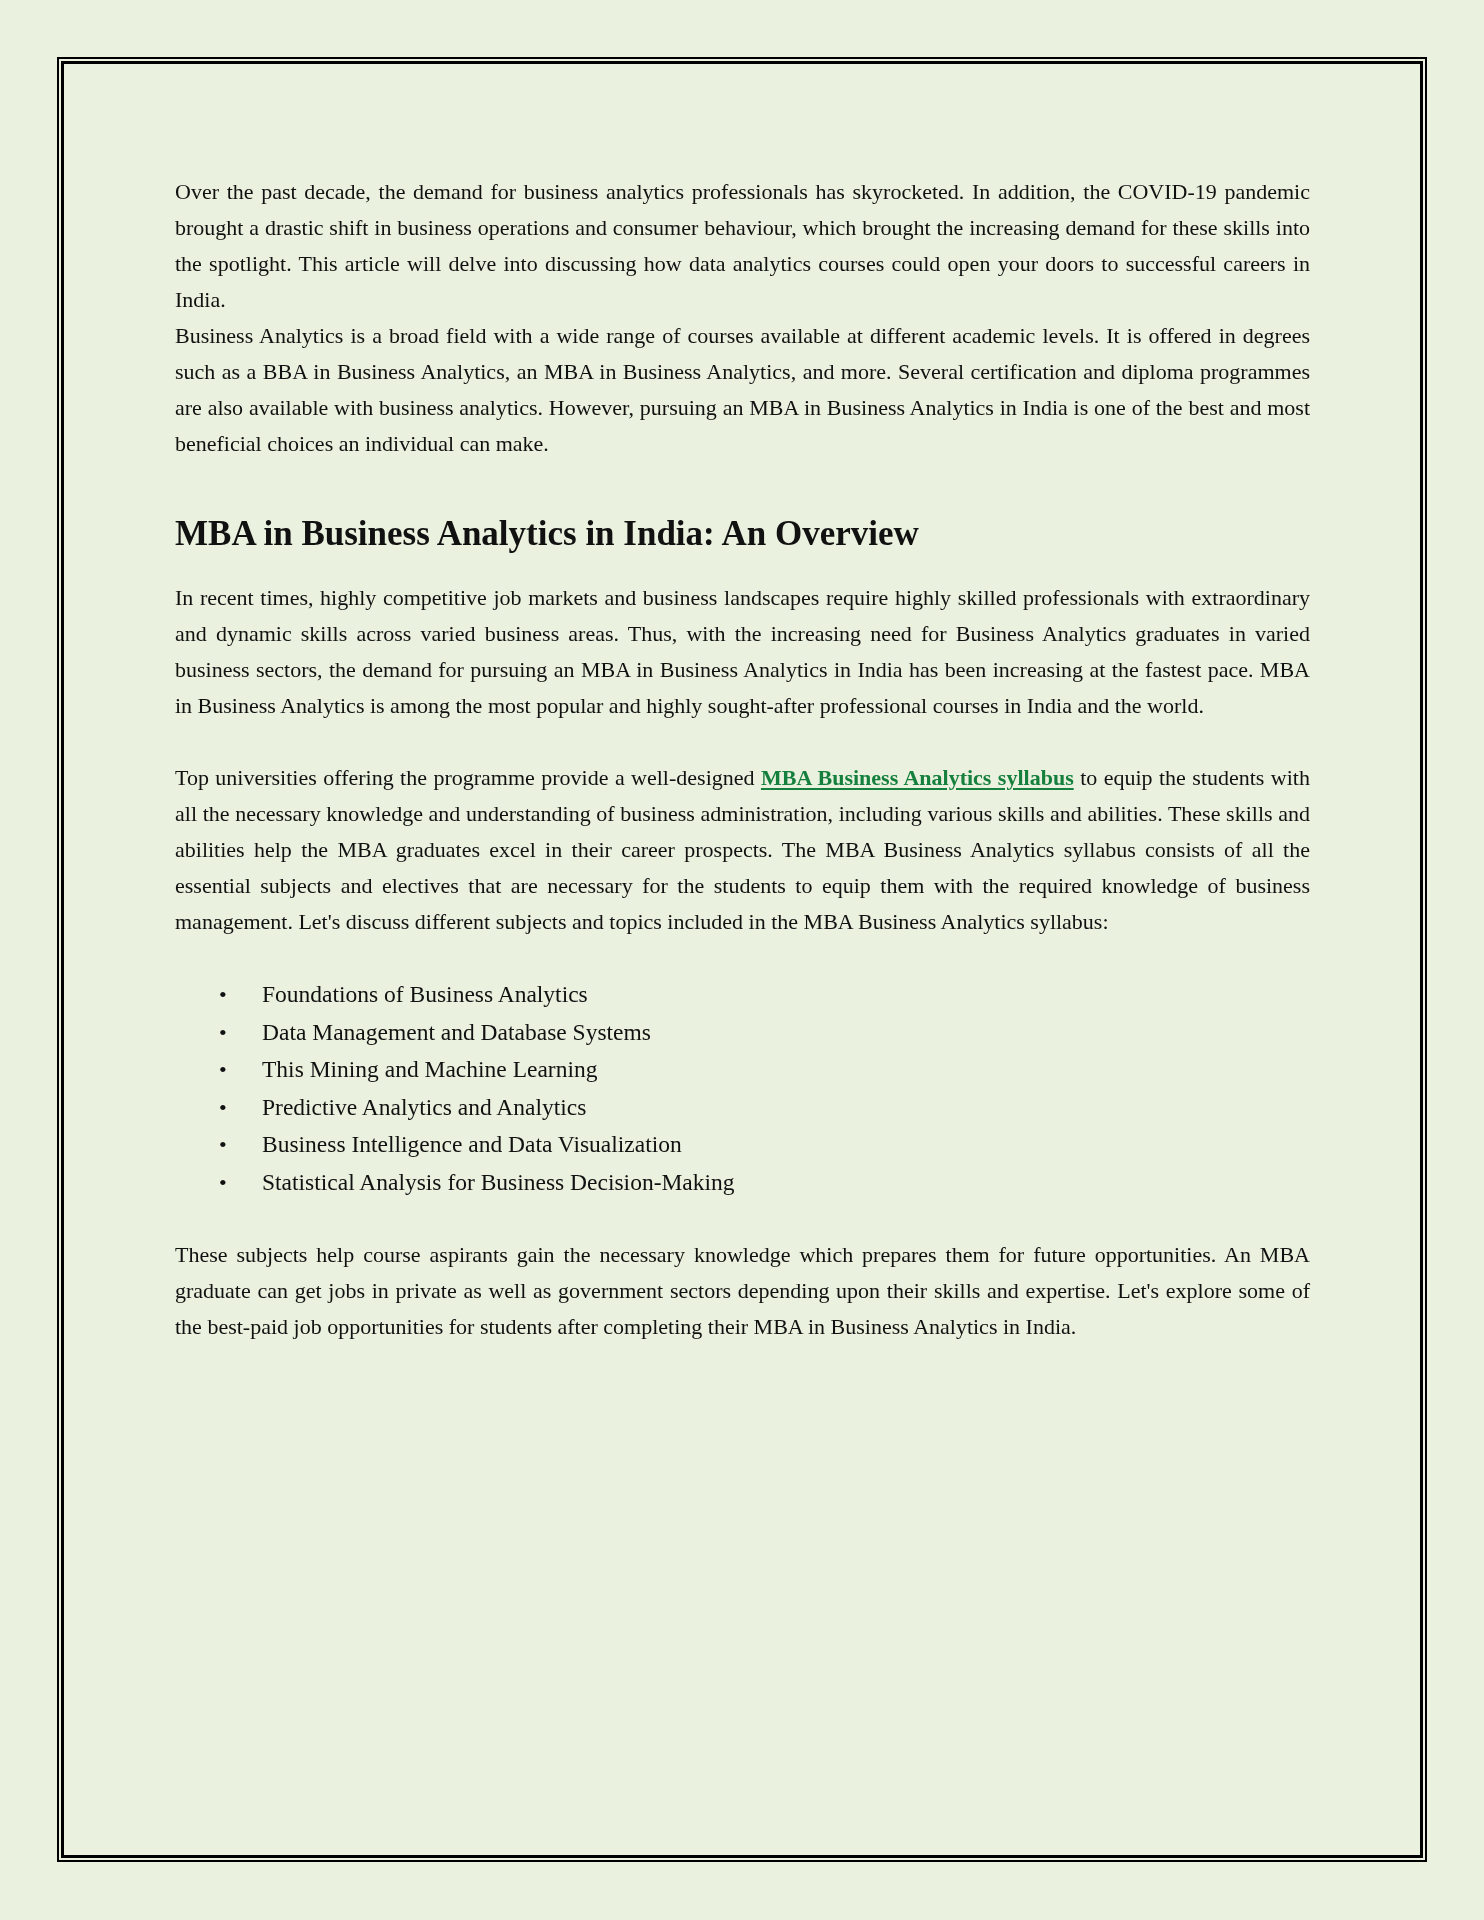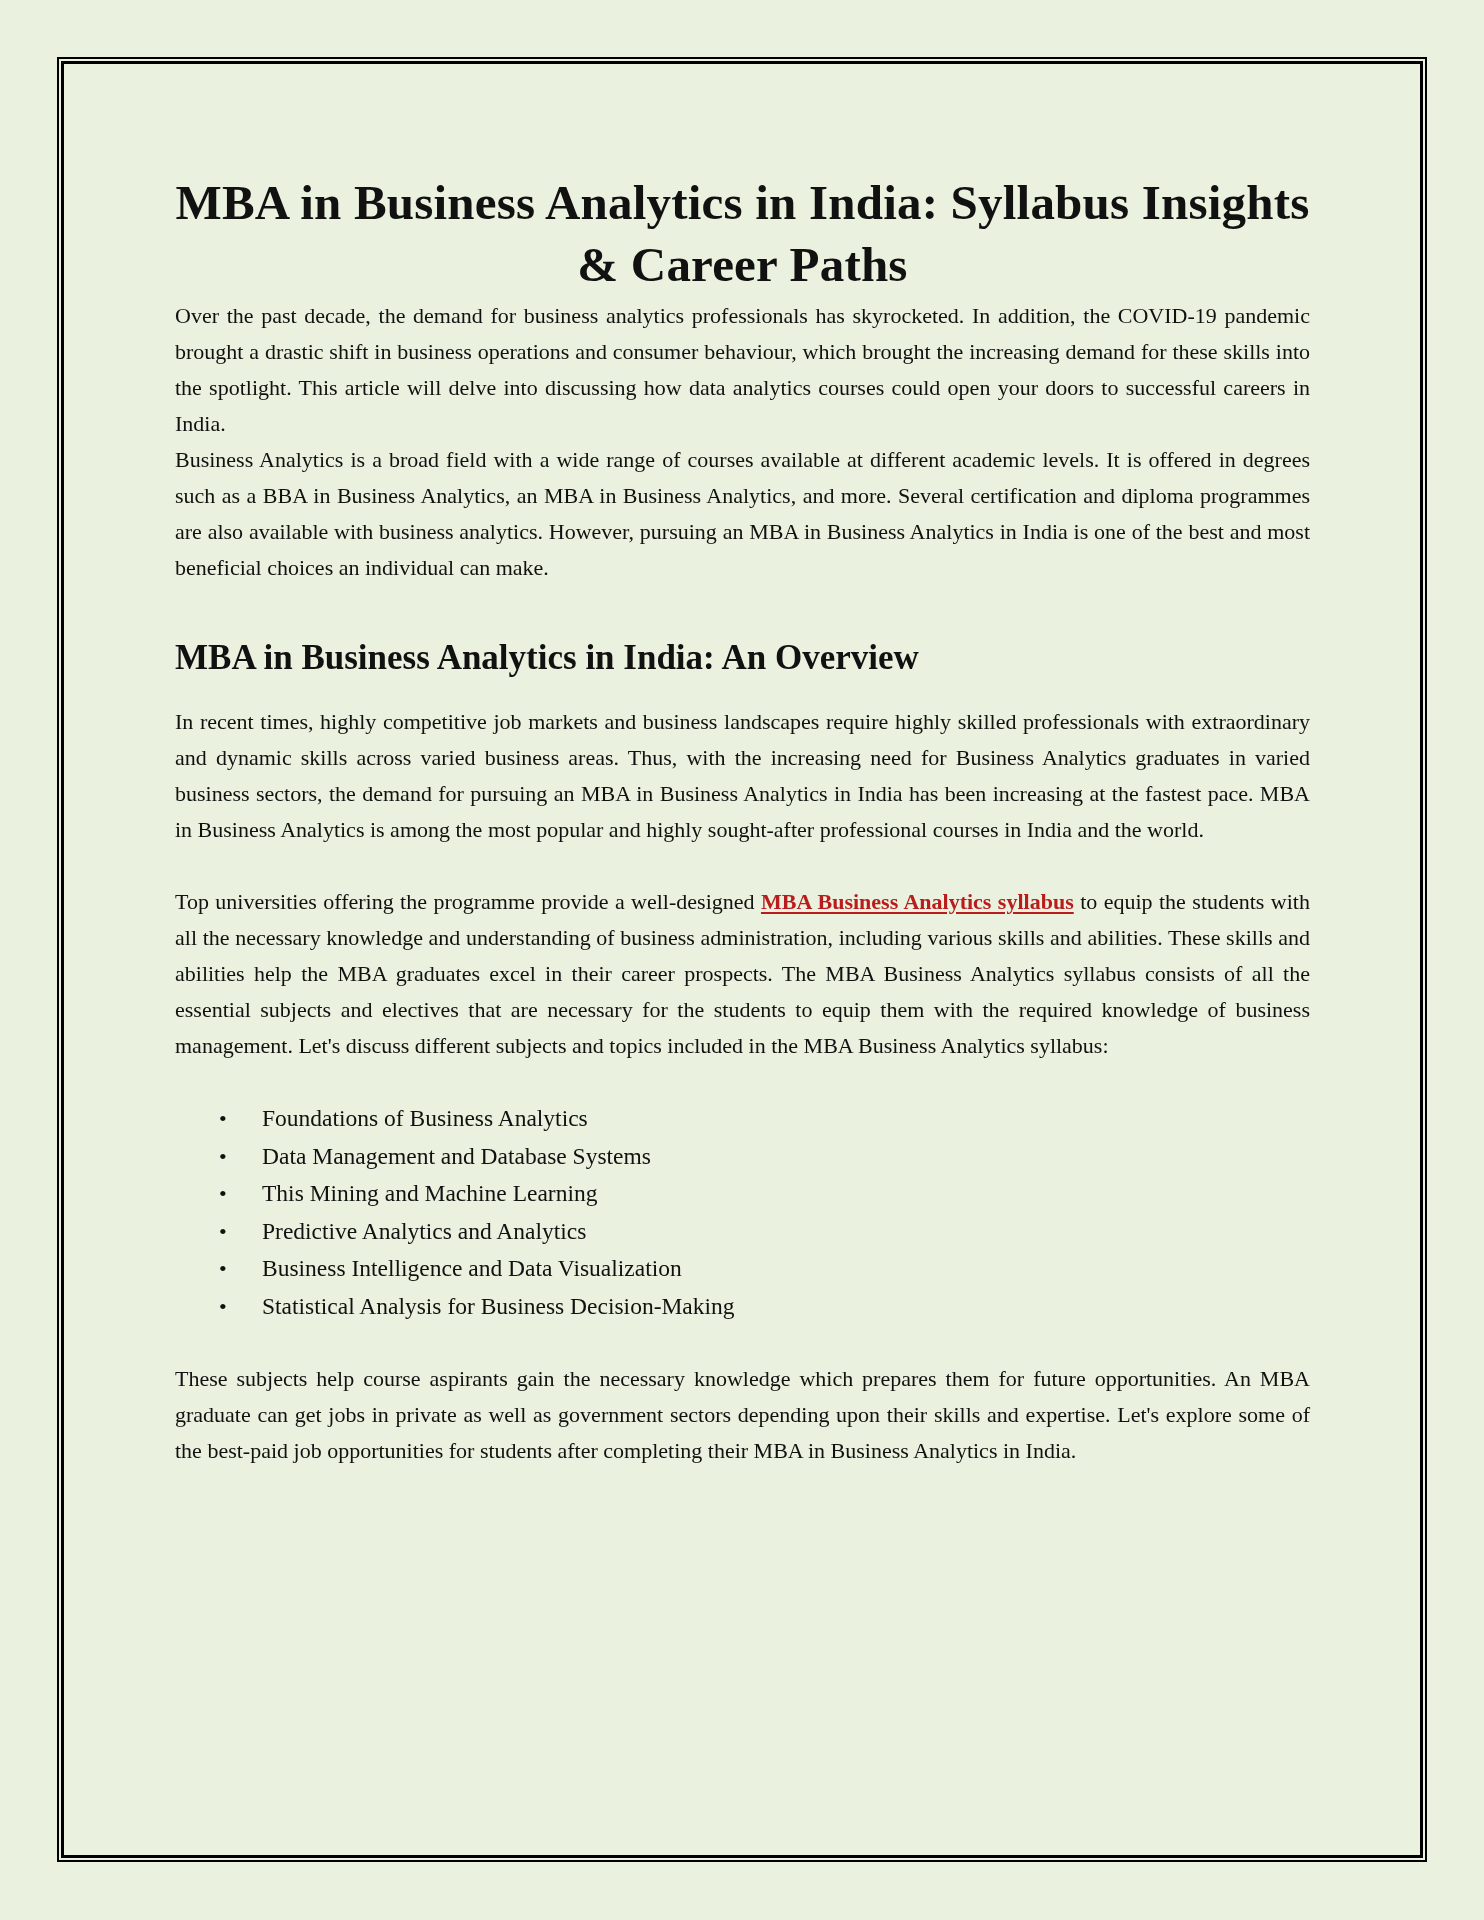--- a/index.html
+++ b/index.html
@@ -29,30 +29,29 @@
     margin:0; font-size:35px; line-height:44px; font-weight:bold;
   }
   .intro { margin-top:2px; }
   .h2wrap { margin-top:50px; }
   .p-over { margin-top:24px; }
   .p-top { margin-top:36px; }
   ul { margin:36px 0 0 0; padding:0; list-style:none; }
   li { position:relative; padding-left:87px; font-size:23.5px; line-height:37.5px; }
   li .bullet { position:absolute; left:44px; top:0; font-size:22px; }
   .p-last { margin-top:36px; }
-  a.link { color:#b91c1c; font-weight:bold; text-decoration:underline; text-underline-offset:3px; }
+  a.link { color:#15803d; font-weight:bold; text-decoration:underline; text-underline-offset:3px; }
 </style>
 </head>
 <body>
 
 <div class="frame-outer"></div>
 <div class="frame-inner"></div>
 
 <div class="content">
-  <h1>MBA in Business Analytics in India: Syllabus Insights &amp; Career Paths</h1>
 
   <p class="intro">Over the past decade, the demand for business analytics professionals has skyrocketed. In addition, the COVID-19 pandemic brought a drastic shift in business operations and consumer behaviour, which brought the increasing demand for these skills into the spotlight. This article will delve into discussing how data analytics courses could open your doors to successful careers in India.</p>
   <p>Business Analytics is a broad field with a wide range of courses available at different academic levels. It is offered in degrees such as a BBA in Business Analytics, an MBA in Business Analytics, and more. Several certification and diploma programmes are also available with business analytics. However, pursuing an MBA in Business Analytics in India is one of the best and most beneficial choices an individual can make.</p>
 
   <div class="h2wrap">
     <h2>MBA in Business Analytics in India: An Overview</h2>
   </div>
 
   <p class="p-over">In recent times, highly competitive job markets and business landscapes require highly skilled professionals with extraordinary and dynamic skills across varied business areas. Thus, with the increasing need for Business Analytics graduates in varied business sectors, the demand for pursuing an MBA in Business Analytics in India has been increasing at the fastest pace. MBA in Business Analytics is among the most popular and highly sought-after professional courses in India and the world.</p>
 

